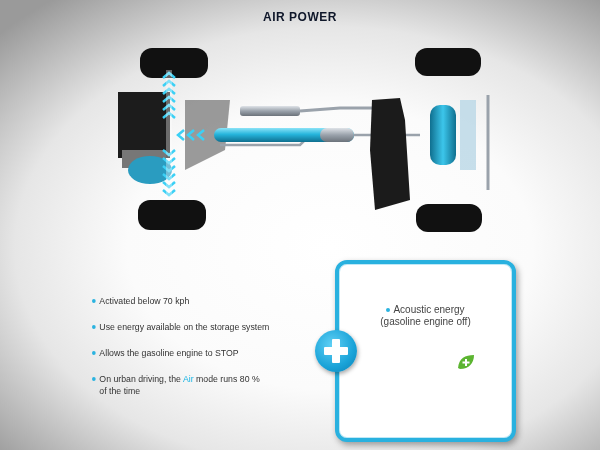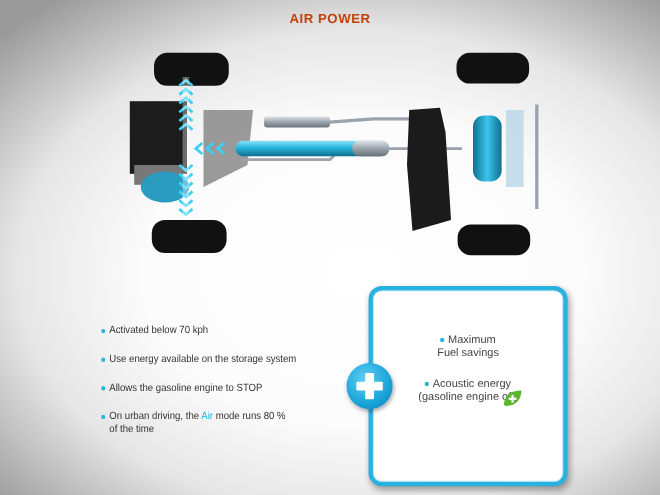--- a/index.html
+++ b/index.html
@@ -1,20 +1,20 @@
 <!DOCTYPE html>
 <html><head>
 <meta charset="utf-8">
 <style>
   html,body{margin:0;padding:0;}
   body{width:600px;height:450px;overflow:hidden;position:relative;
     font-family:"Liberation Sans",sans-serif;
     background: radial-gradient(ellipse 75% 70% at 55% 55%, #ffffff 0%, #fbfbfb 45%, #e6e6e6 70%, #9a9a9a 100%);}
   .title{position:absolute;top:10px;left:0;width:600px;text-align:center;
-    color:#c2410c;font-weight:bold;font-size:12px;letter-spacing:0.5px;}
+    color:#0f172a;font-weight:bold;font-size:12px;letter-spacing:0.5px;}
   .chassis{position:absolute;left:0;top:0;width:600px;height:250px;}
   .bullets{position:absolute;left:92px;top:295px;width:240px;font-family:"Liberation Sans Narrow","Liberation Sans",sans-serif;
     font-size:9.5px;color:#333;transform:scaleX(0.92);transform-origin:left top;}
   .bullet{margin-bottom:14px;line-height:12px;padding-left:8px;position:relative;}
   .bullet .dot{position:absolute;left:0;top:4px;width:4px;height:4px;border-radius:50%;background:#2ab3e0;}
   .air{color:#18b4e4;}
   .panel{position:absolute;left:335px;top:260px;width:173px;height:174px;
     border:4px solid #29b1df;border-radius:12px;background:#fff;
     box-shadow:2px 3px 6px rgba(0,0,0,0.35), inset 0 0 0 1px #bfe8f6;}
   .panel-text{position:absolute;left:0;top:40px;width:100%;text-align:center;
@@ -103,24 +103,20 @@
 
 <div class="bullets">
   <div class="bullet"><span class="dot"></span><span>Activated below 70 kph</span></div>
   <div class="bullet"><span class="dot"></span><span>Use energy available on the storage system</span></div>
   <div class="bullet"><span class="dot"></span><span>Allows the gasoline engine to STOP</span></div>
   <div class="bullet"><span class="dot"></span><span>On urban driving, the </span><span class="air">Air</span><span> mode runs 80 %</span><br><span>of the time</span></div>
 </div>
 
 <div class="panel">
   <div class="panel-text">
-    <div class="panel-item">
-      <span class="pdot"></span><span>Maximum</span><br>
-      <span>Fuel savings</span>
-    </div>
     <svg class="leaf" viewBox="0 0 18 16">
       <path d="M1 14 C2 4 8 1 17 1 C17 9 12 15 3 15 Z" fill="#5cb531"></path>
       <rect x="8" y="5" width="2" height="7" fill="#fff"></rect>
         <rect x="5.5" y="7.5" width="7" height="2" fill="#fff"></rect>
     </svg>
     <div class="panel-item">
       <span class="pdot"></span><span>Acoustic energy</span><br>
       <span>(gasoline engine off)</span>
     </div>
   </div>

